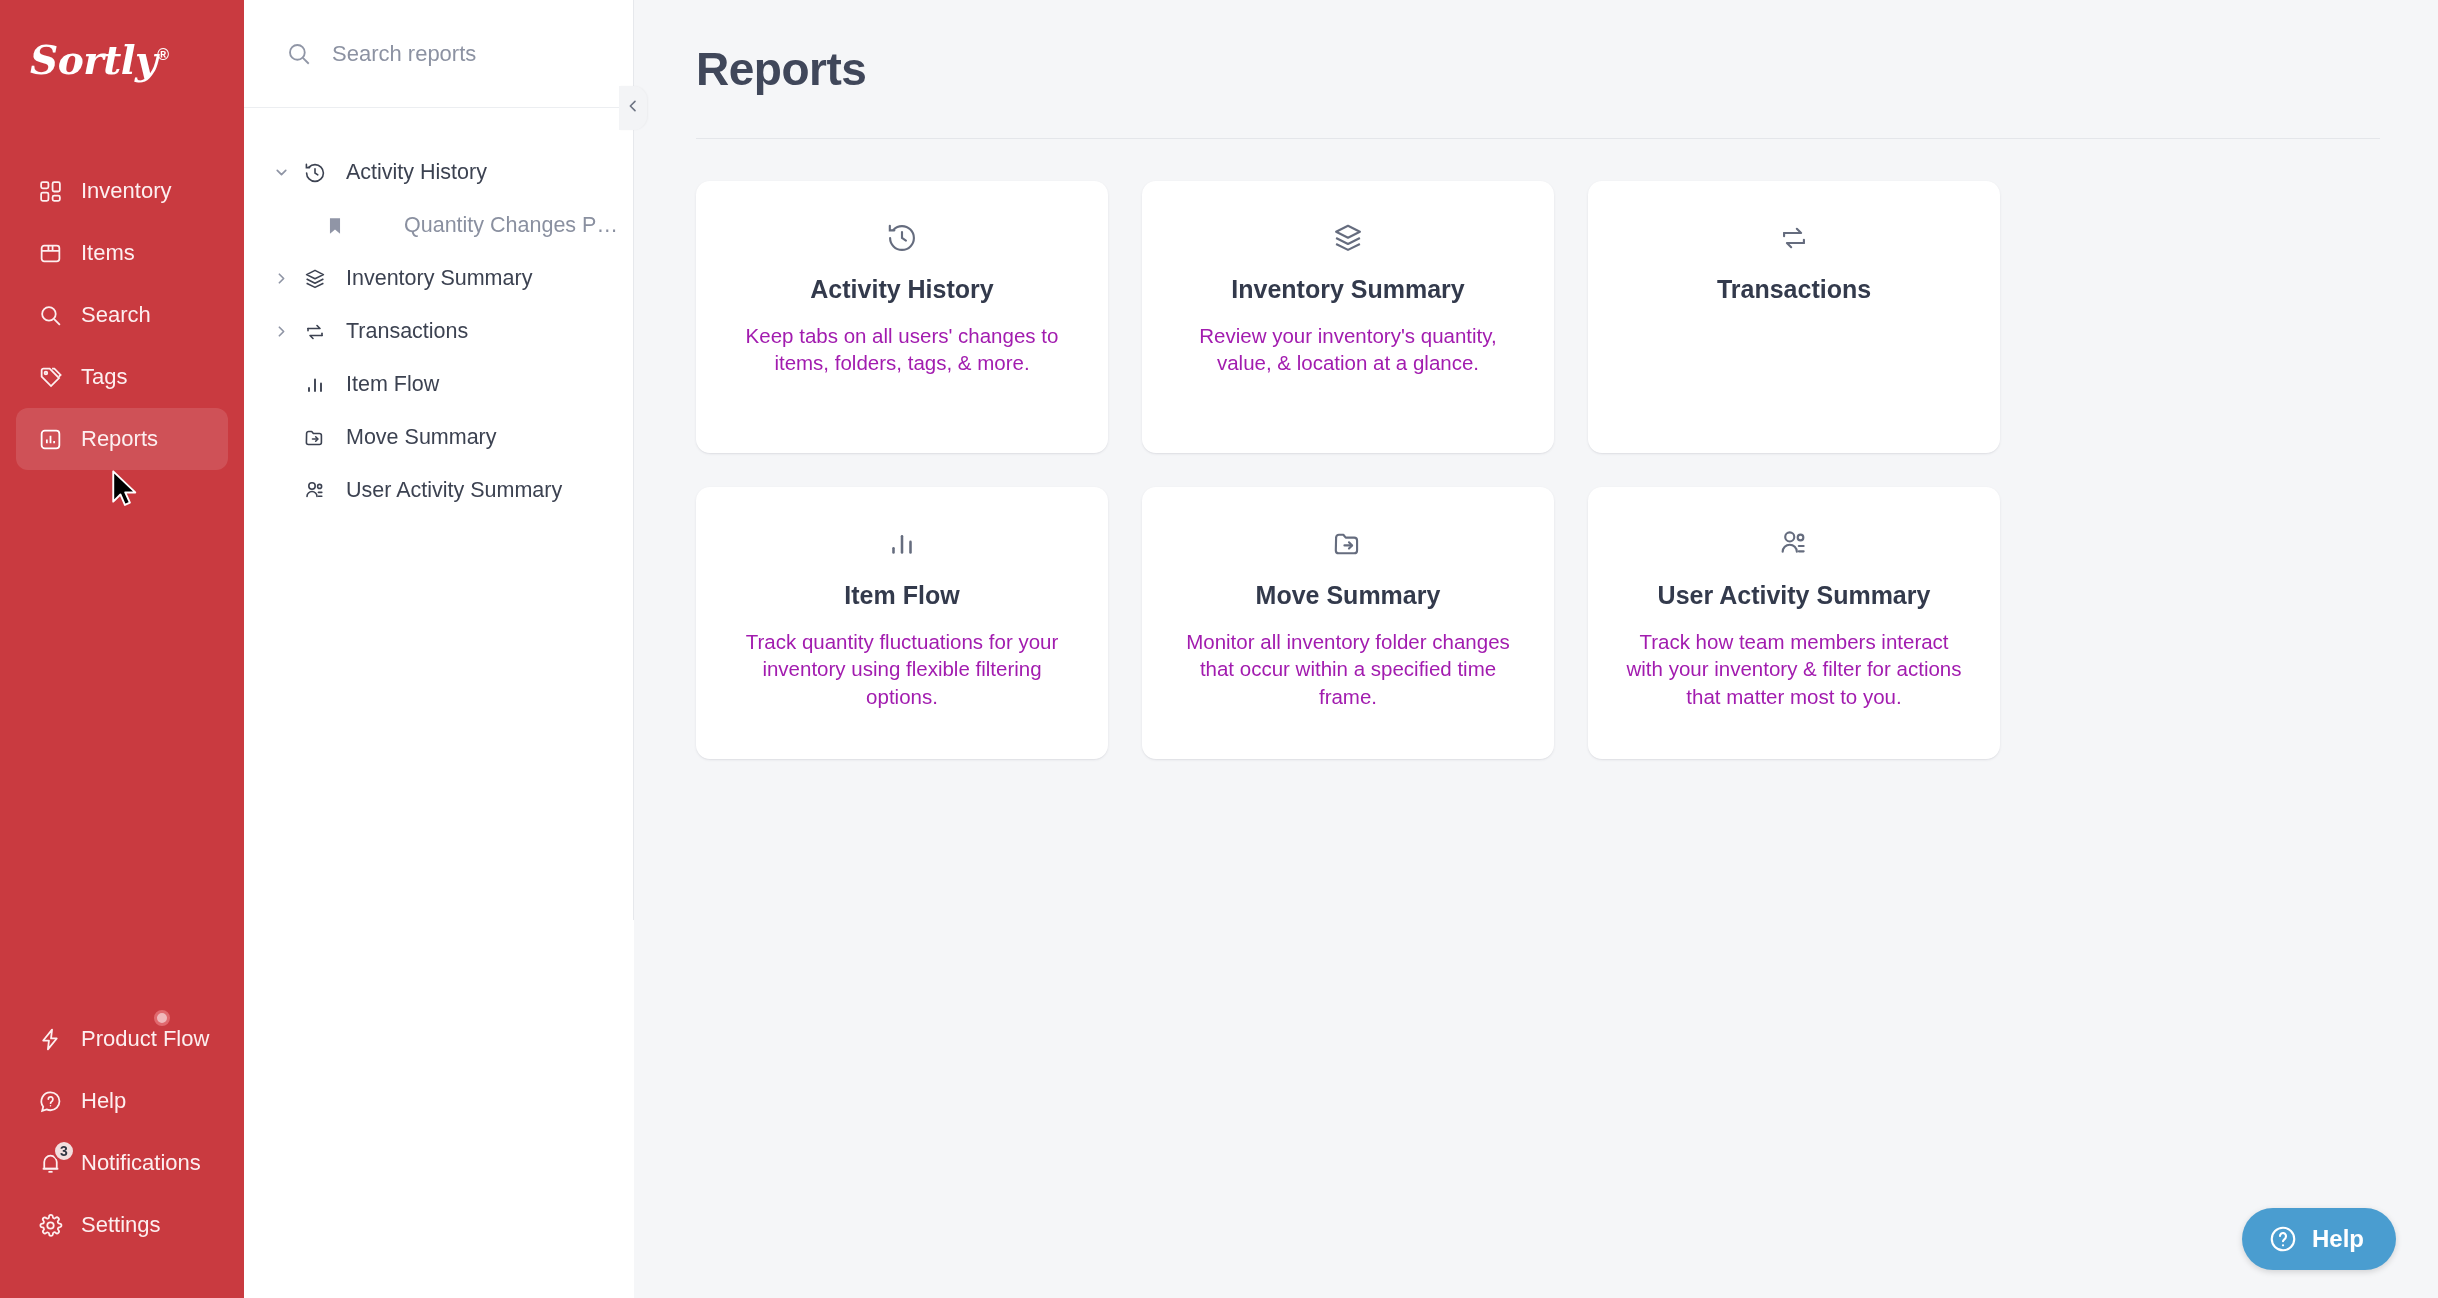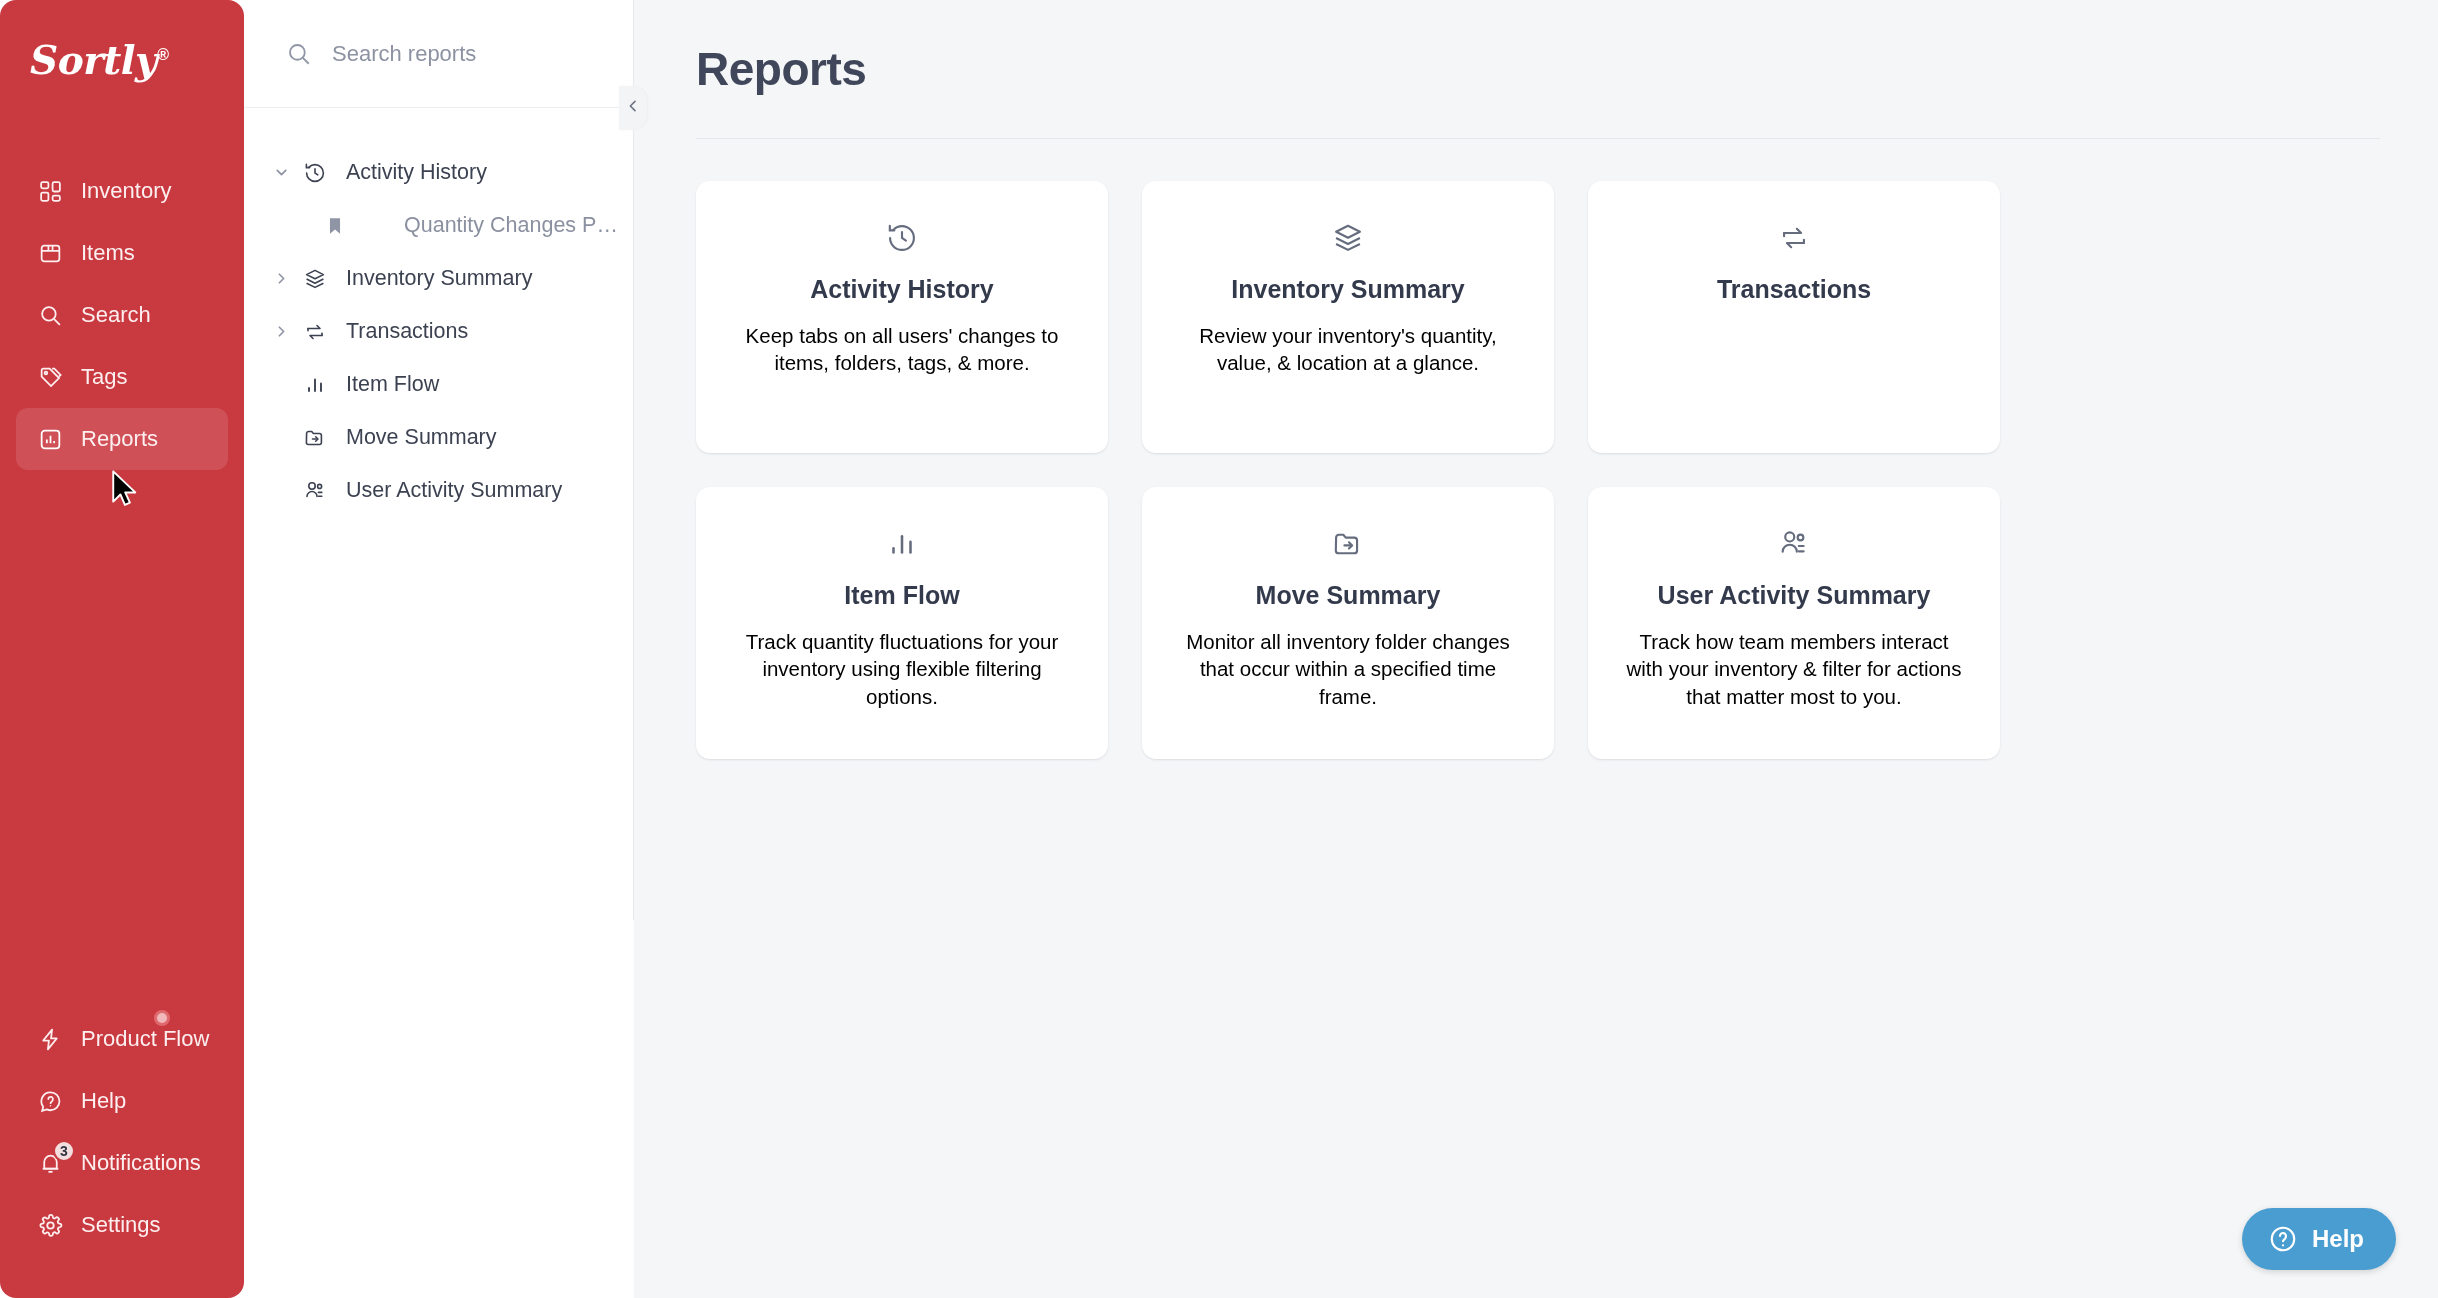--- a/index.html
+++ b/index.html
@@ -11,21 +11,20 @@
   }
   .app { display: flex; width: 2438px; height: 1298px; }
 
   
   .sidebar {
     width: 244px; height: 1298px;
     background: #c93a40;
     display: flex; flex-direction: column;
     flex: 0 0 244px;
     position: relative;
-    border-radius: 16px;
   }
   .logo-wrap { height: 120px; display: flex; align-items: center; padding-left: 30px; }
   .logo {
     color: #fff; font-size: 39px; font-weight: 700; letter-spacing: -0.5px;
     font-family: "DejaVu Serif", serif; font-style: italic;
     position: relative;
   }
   .logo .reg { font-size: 16px; vertical-align: super; font-style: normal; font-family:"Liberation Sans",sans-serif;}
   .nav-top { margin-top: 40px; }
   .nav-bottom { margin-top: auto; margin-bottom: 42px; }
@@ -124,21 +123,21 @@
     padding: 38px 32px 0 32px;
     cursor: pointer;
   }
   .card-icon { height: 38px; display:flex; align-items:center; justify-content:center; color:#656c7e; }
   .card-title {
     margin-top: 18px;
     font-size: 25px; font-weight: 700; color: #333a4c; text-align: center;
   }
   .card-desc {
     margin-top: 18px;
-    font-size: 20.5px; line-height: 1.33; color: #000000; text-align: center;
+    font-size: 20.5px; line-height: 1.33; color: #a21caf; text-align: center;
   }
 
   
   .help-widget {
     position: absolute; right: 42px; bottom: 28px;
     background: #4a9dd0; color: #fff;
     height: 62px; border-radius: 31px;
     display: flex; align-items: center;
     padding: 0 32px 0 26px;
     font-size: 24px; font-weight: 700;

